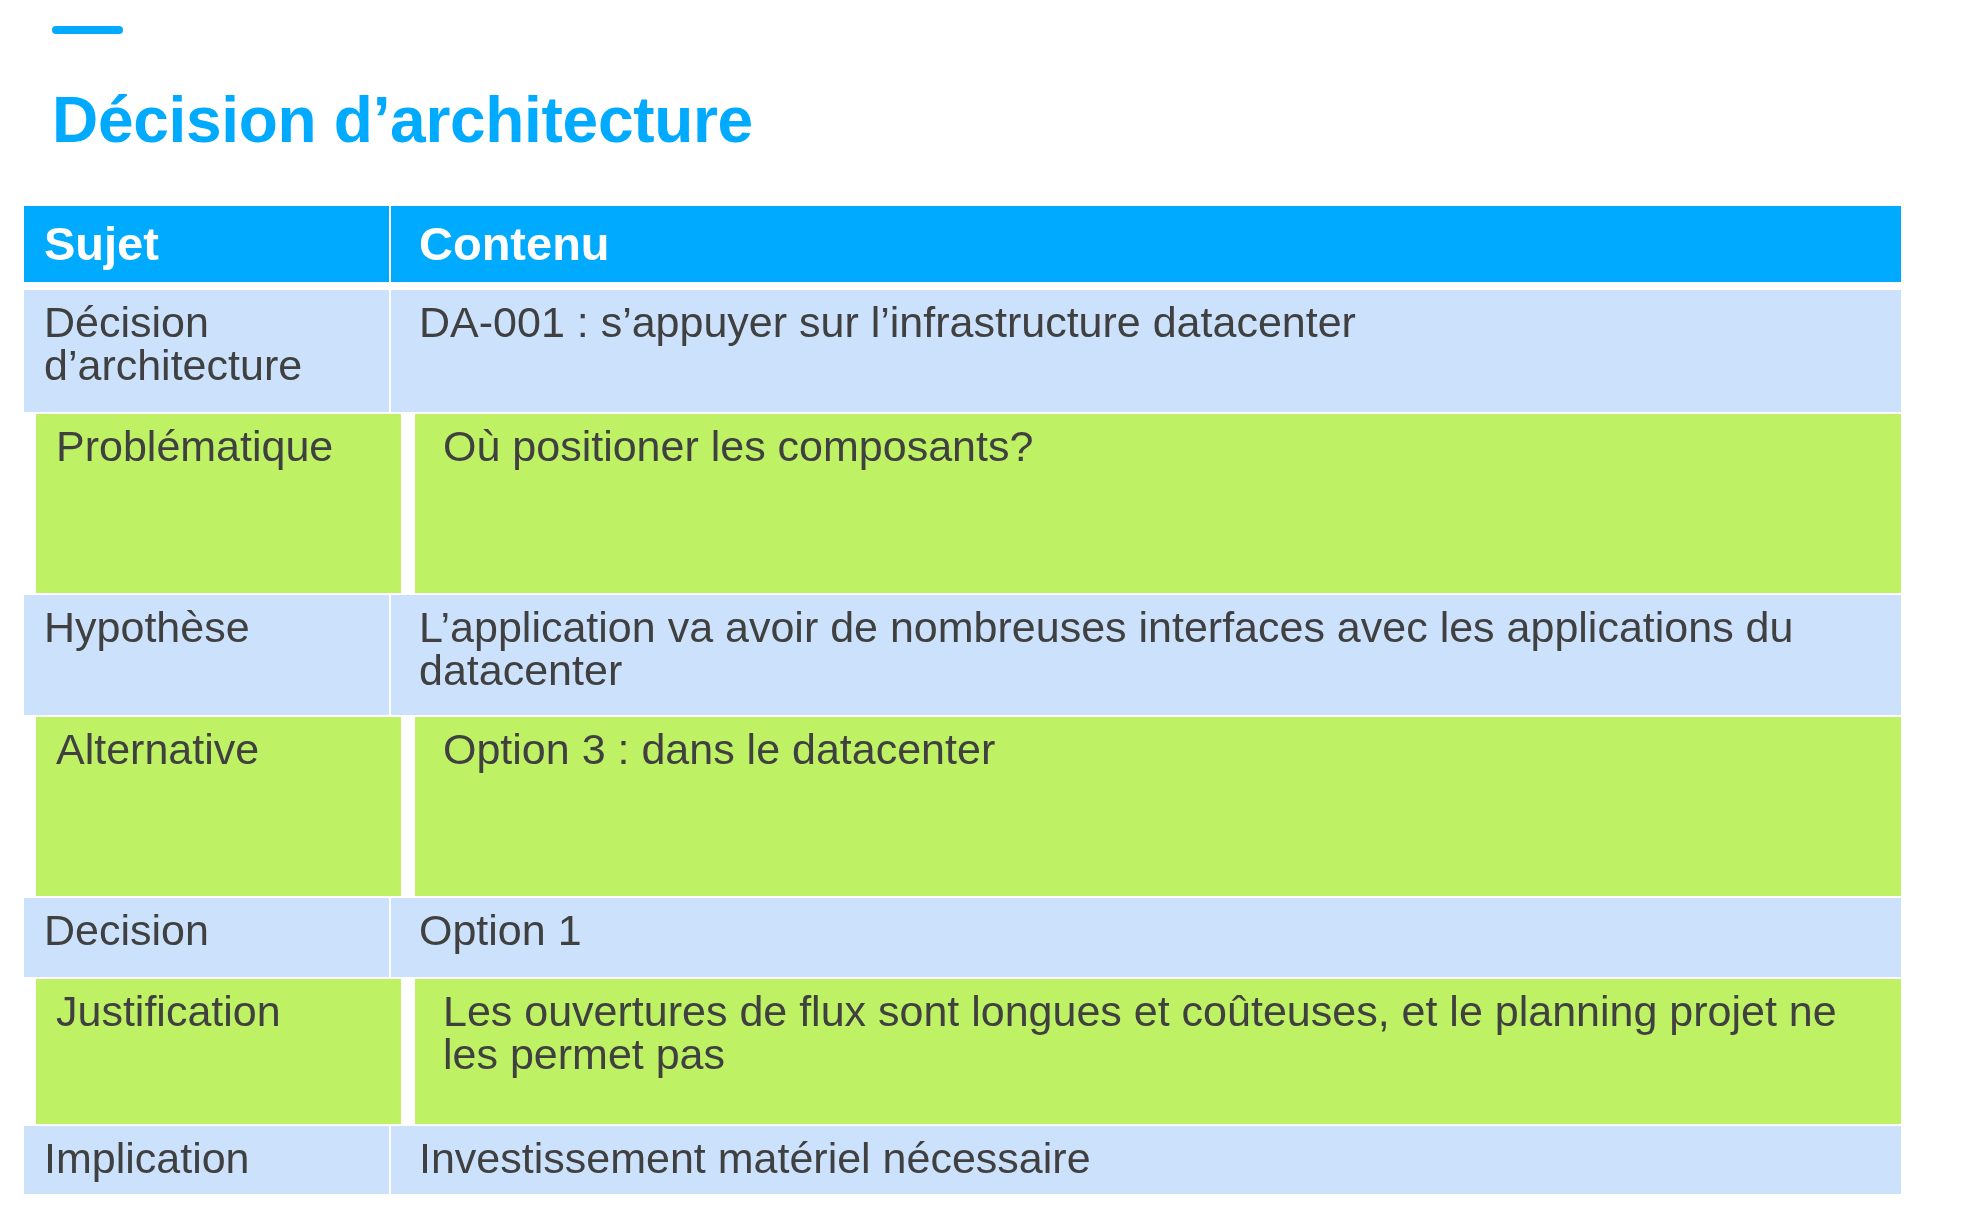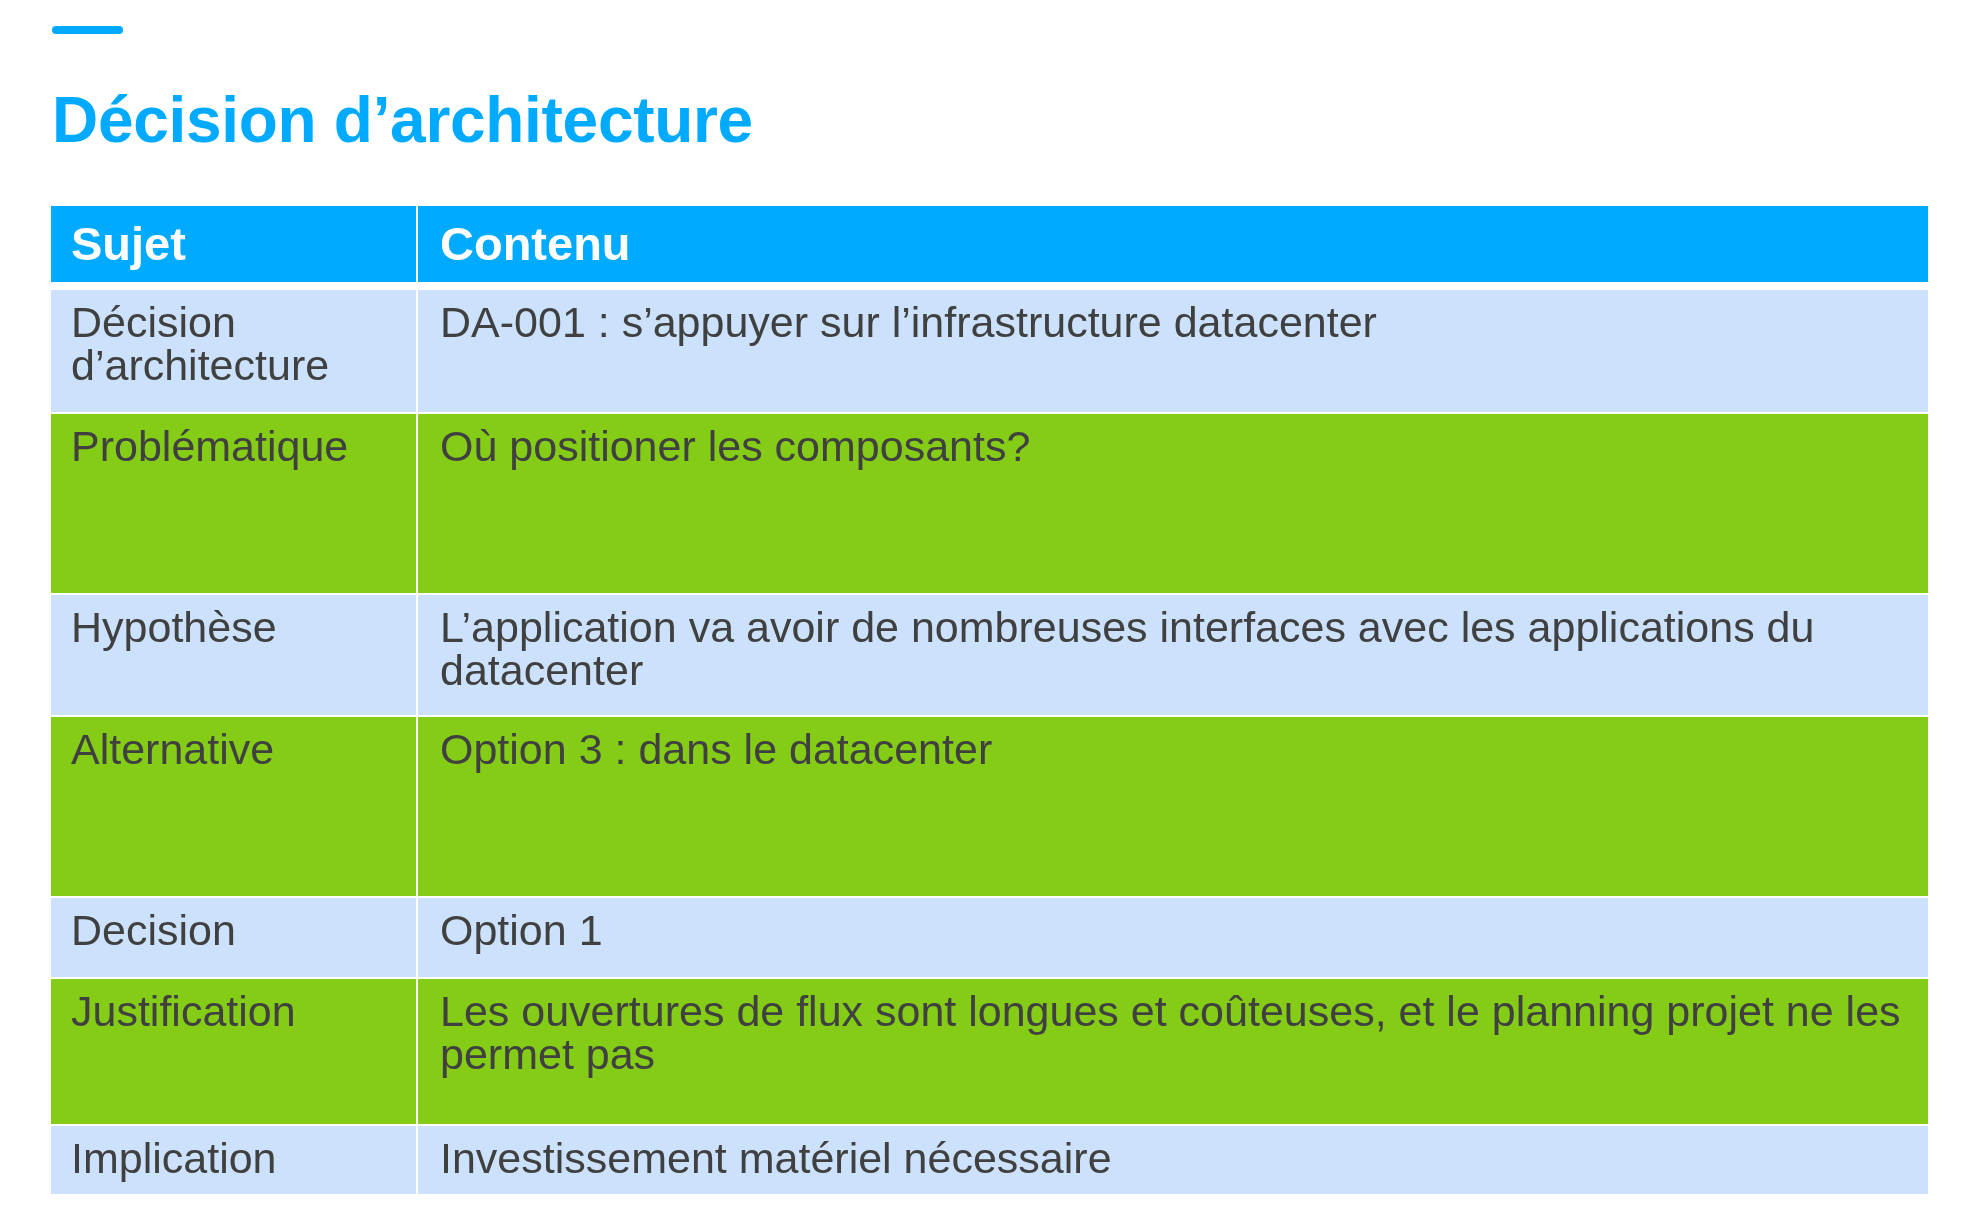--- a/index.html
+++ b/index.html
@@ -10,37 +10,37 @@
   .accent-bar {
     position: absolute; left: 52px; top: 26px; width: 71px; height: 8px;
     background: #00AAFF; border-radius: 4px;
   }
   .title {
     position: absolute; left: 52px; top: 88px; margin: 0;
     font-size: 64px; font-weight: bold; color: #00AAFF; line-height: 1; white-space: nowrap;
     letter-spacing: -0.3px;
   }
   .table {
-    position: absolute; left: 51px; top: 206px; width: 1877px;
+    position: absolute; left: 24px; top: 206px; width: 1877px;
   }
   .row { display: flex; position: relative; }
   .cell {
     box-sizing: border-box; color: #404040; font-size: 43px; line-height: 43px;
     padding: 11px 18px 0 20px; overflow: hidden;
   }
   .c1 { width: 365px; margin-right: 2px; }
-  .c2 { flex: 1; padding-left: 22px; }
+  .c2 { flex: 1; padding-left: 28px; }
   .header .cell {
     background: #00AAFF; color: #ffffff; font-weight: bold; font-size: 47px;
     line-height: 76px; padding-top: 0; height: 76px;
   }
   .header { margin-bottom: 8px; }
   .row.body { margin-bottom: 2px; }
   .row.dark .cell { background: #CCE2FC; }
-  .row.light .cell { background: #84cc16; }
+  .row.light .cell { background: #bef264; margin-left: 12px; }
   .line { display: block; white-space: pre-wrap; }
 </style>
 </head>
 <body>
 
 <div class="accent-bar"></div>
 <h1 class="title">Décision d’architecture</h1>
 
 <div class="table">
   <div class="row header">

